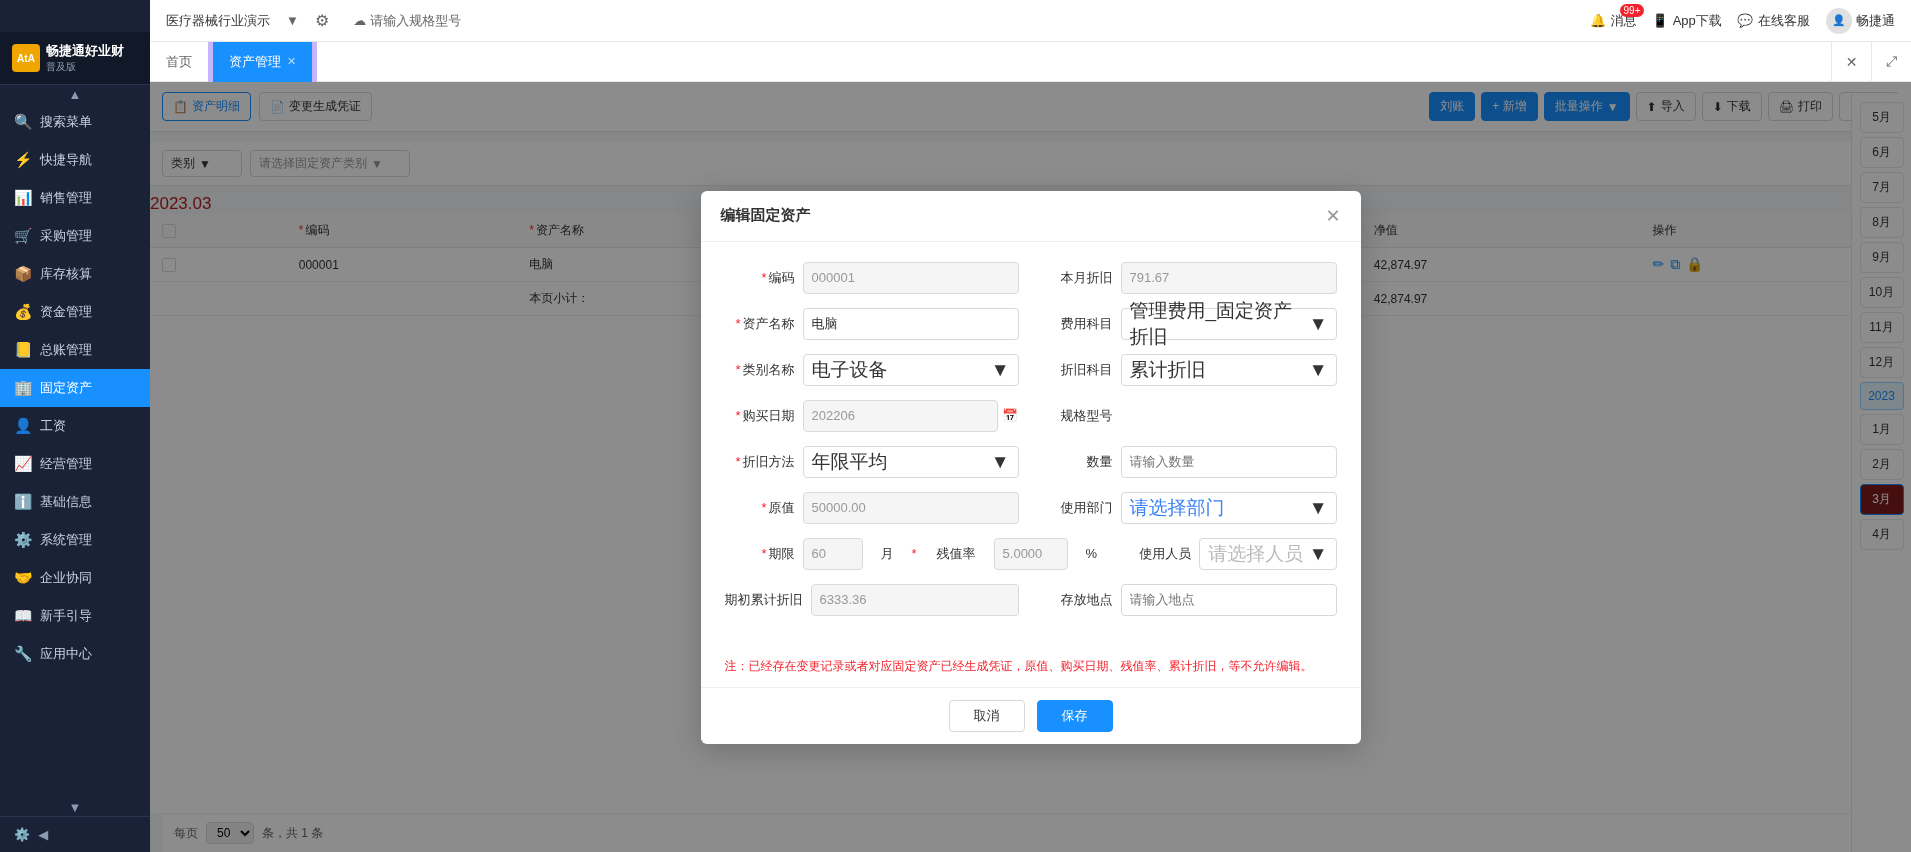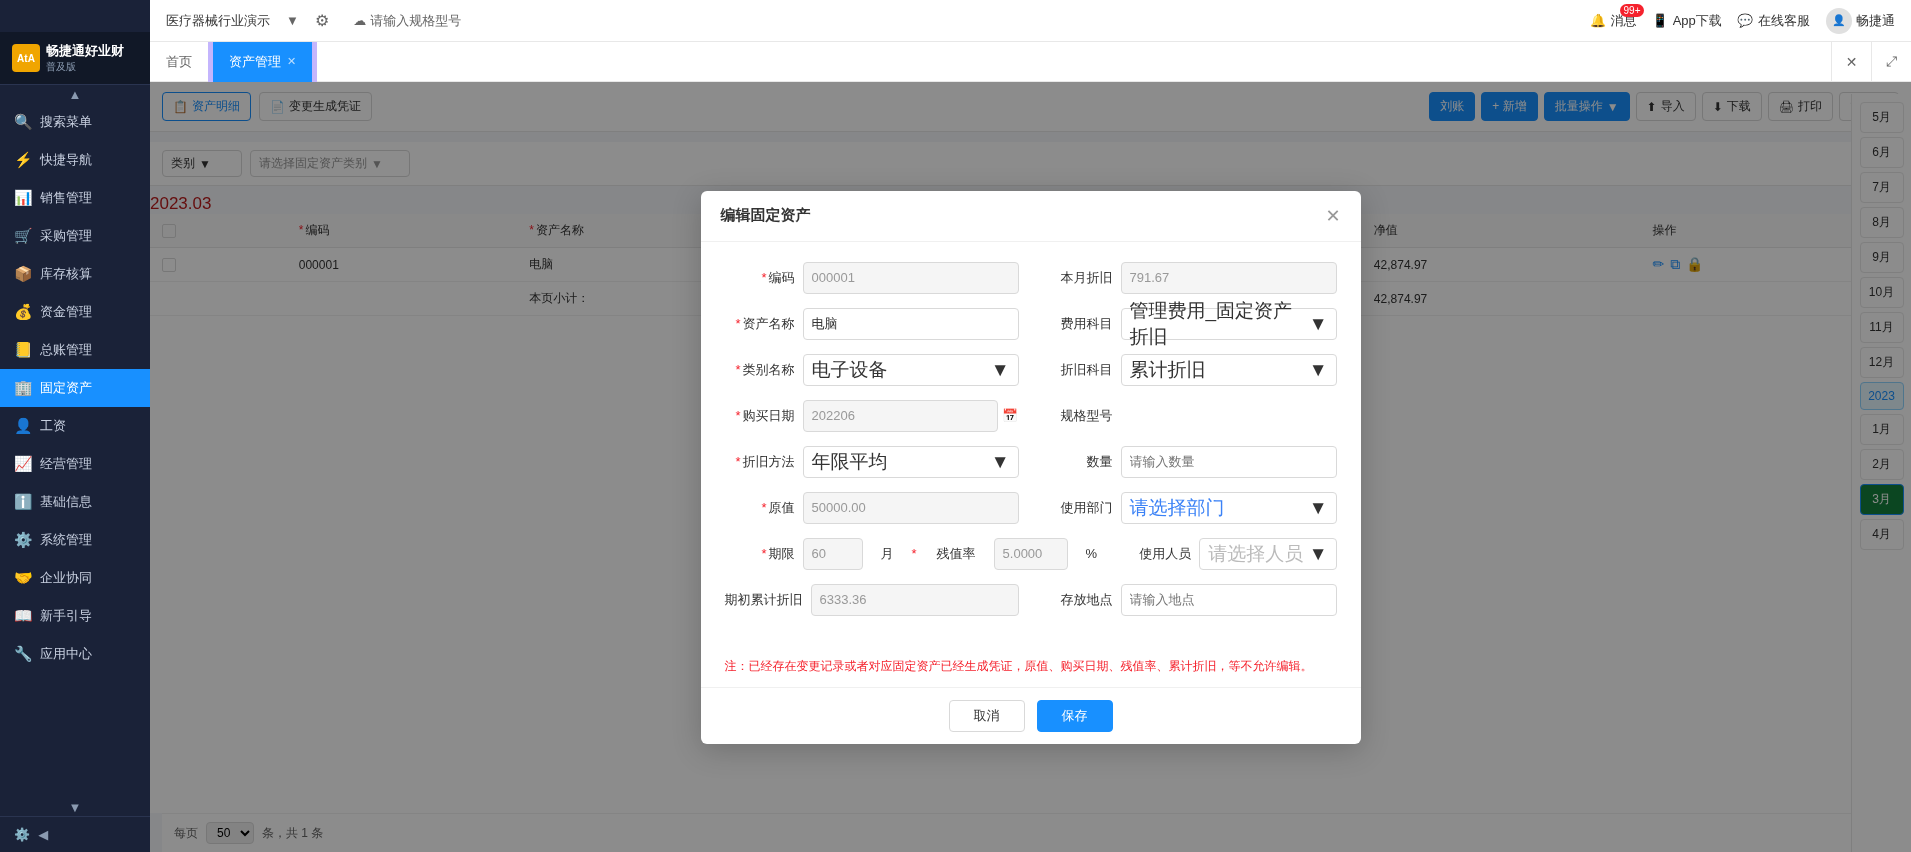--- a/index.html
+++ b/index.html
@@ -62,21 +62,21 @@
     
     .data-table { width: 100%; border-collapse: collapse; background: #fff; font-size: 12px; }
     .data-table th { background: #fafafa; padding: 8px 12px; text-align: left; border-bottom: 1px solid #e8e8e8; color: #333; font-weight: 500; white-space: nowrap; }
     .data-table td { padding: 8px 12px; border-bottom: 1px solid #f0f0f0; color: #333; white-space: nowrap; }
     .required-mark { color: #f5222d; margin-right: 2px; }
 
     
     .calendar-panel { position: absolute; right: 0; top: 12px; width: 60px; background: #fff; border-left: 1px solid #e8e8e8; height: 100%; display: flex; flex-direction: column; align-items: center; padding-top: 8px; gap: 4px; }
     .cal-item { width: 44px; text-align: center; padding: 6px 2px; font-size: 12px; color: #333; border: 1px solid #e8e8e8; border-radius: 4px; cursor: pointer; }
     .cal-item.highlight { background: #e6f7ff; border-color: #91d5ff; color: #1890ff; }
-    .cal-item.today { background: #15803d; color: white; border-color: #1890ff; }
+    .cal-item.today { background: #7f1d1d; color: white; border-color: #1890ff; }
 
     
     .date-header { text-align: left; padding: 8px 70px 0 0; font-size: 17px; color: #b91c1c; }
 
     
     .table-wrap { background: #fff; margin: 0 12px; overflow: auto; }
 
     
     .pagination { padding: 8px 12px; background: #fff; display: flex; align-items: center; gap: 8px; font-size: 12px; color: #666; margin: 0 12px; border-top: 1px solid #f0f0f0; }
     .page-select { border: 1px solid #d9d9d9; border-radius: 4px; padding: 2px 6px; font-size: 12px; }

